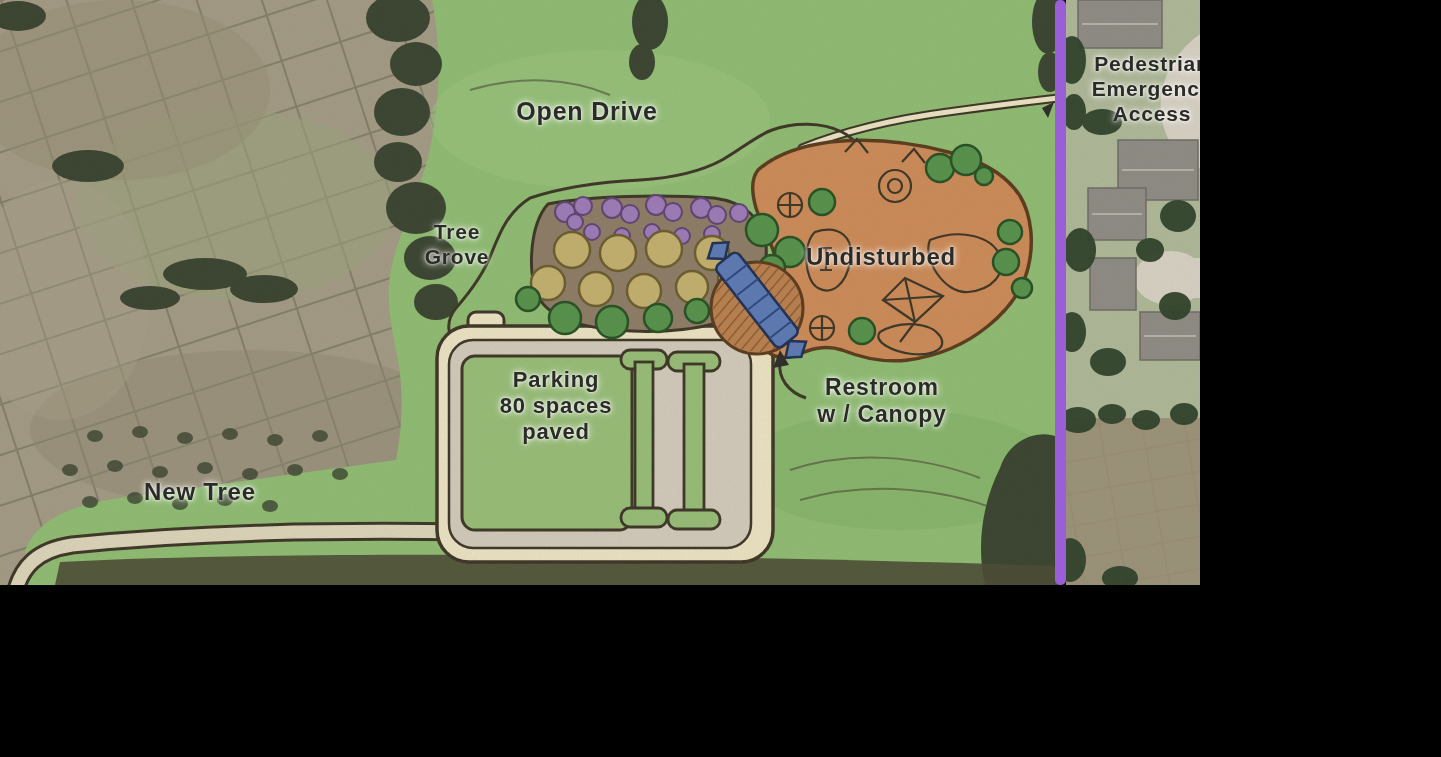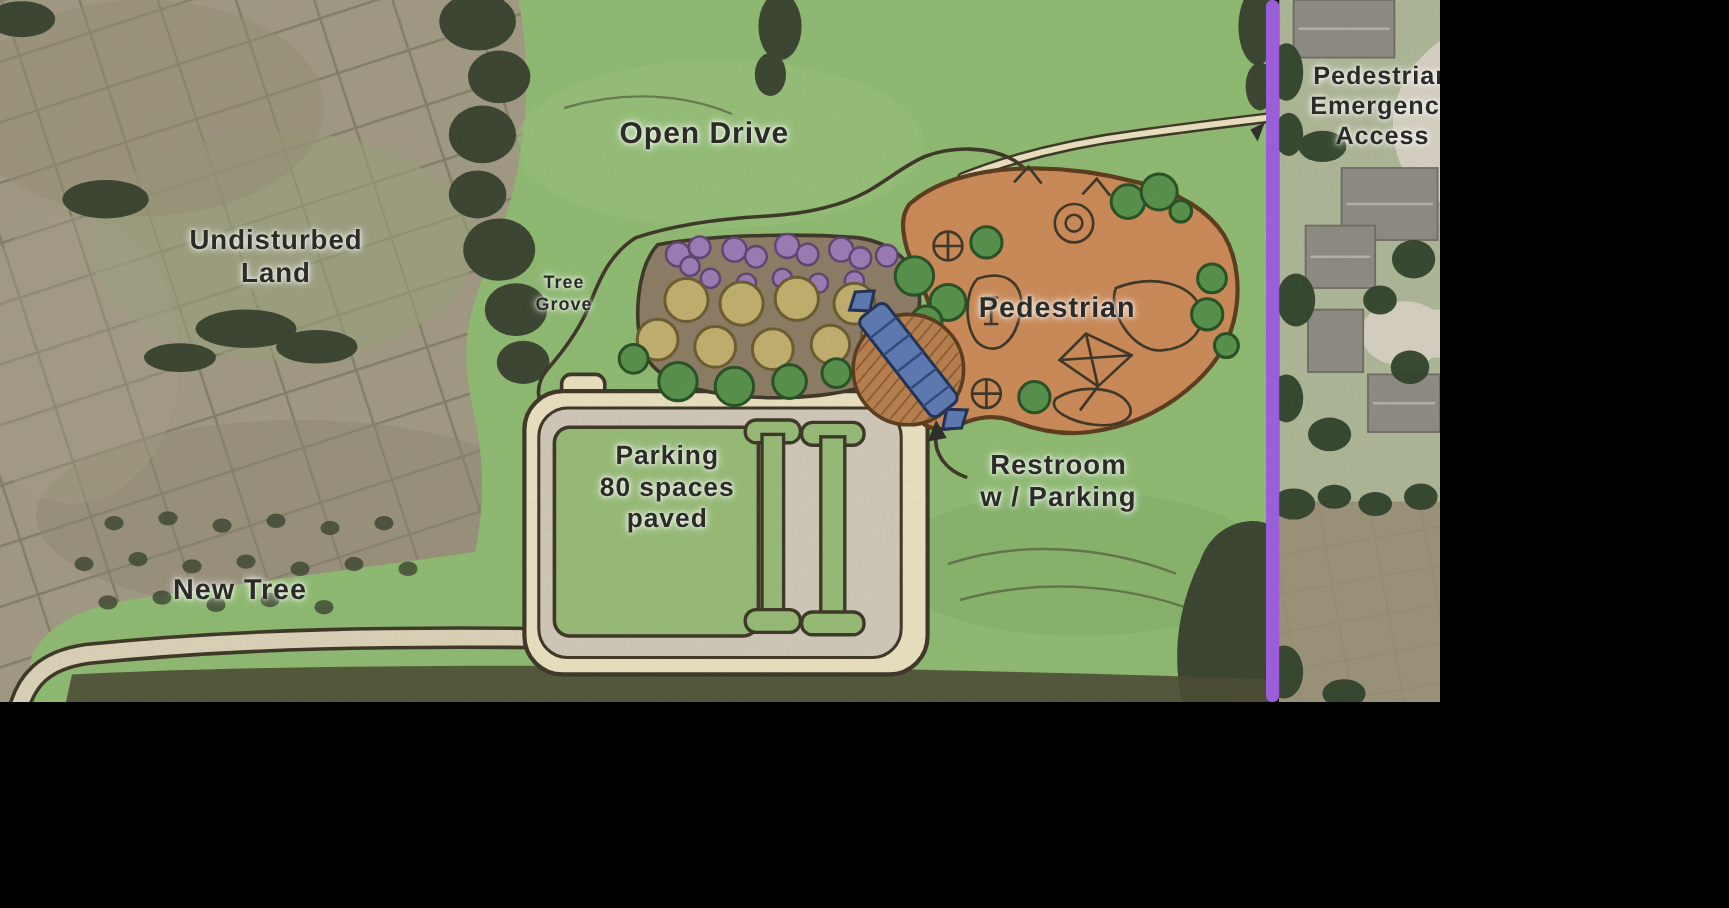--- a/index.html
+++ b/index.html
@@ -279,28 +279,26 @@
           <ellipse cx="1120" cy="578" rx="18" ry="12"></ellipse>
         </g>
       </g>
 
       <rect x="0" y="0" width="1200" height="585" filter="url(#grain)" opacity="0.45"></rect>
 
       <rect x="1055" y="0" width="11" height="585" rx="5" class="f-purple"></rect>
     </svg>
 
     <div class="label" style="left:587px;top:112px;font-size:25px">Open Drive</div>
-    <div class="label" style="left:230px;top:214px;font-size:23px">Undisturbed
-Land</div>
-    <div class="label" style="left:470px;top:245px;font-size:15px">Tree
+    <div class="label" style="left:457px;top:245px;font-size:21px">Tree
 Grove</div>
-    <div class="label" style="left:881px;top:257px;font-size:24px">Pedestrian</div>
+    <div class="label" style="left:881px;top:257px;font-size:24px">Undisturbed</div>
     <div class="label" style="left:556px;top:406px;font-size:22px">Parking
 80 spaces
 paved</div>
     <div class="label" style="left:882px;top:401px;font-size:23px">Restroom
-w / Parking</div>
+w / Canopy</div>
     <div class="label" style="left:200px;top:492px;font-size:24px">New Tree</div>
     <div class="label left-anchor" style="left:1076px;top:52px;width:152px;font-size:21px">Pedestrian
 Emergency
 Access</div>
   </div>
 </div>
 
 </body></html>

